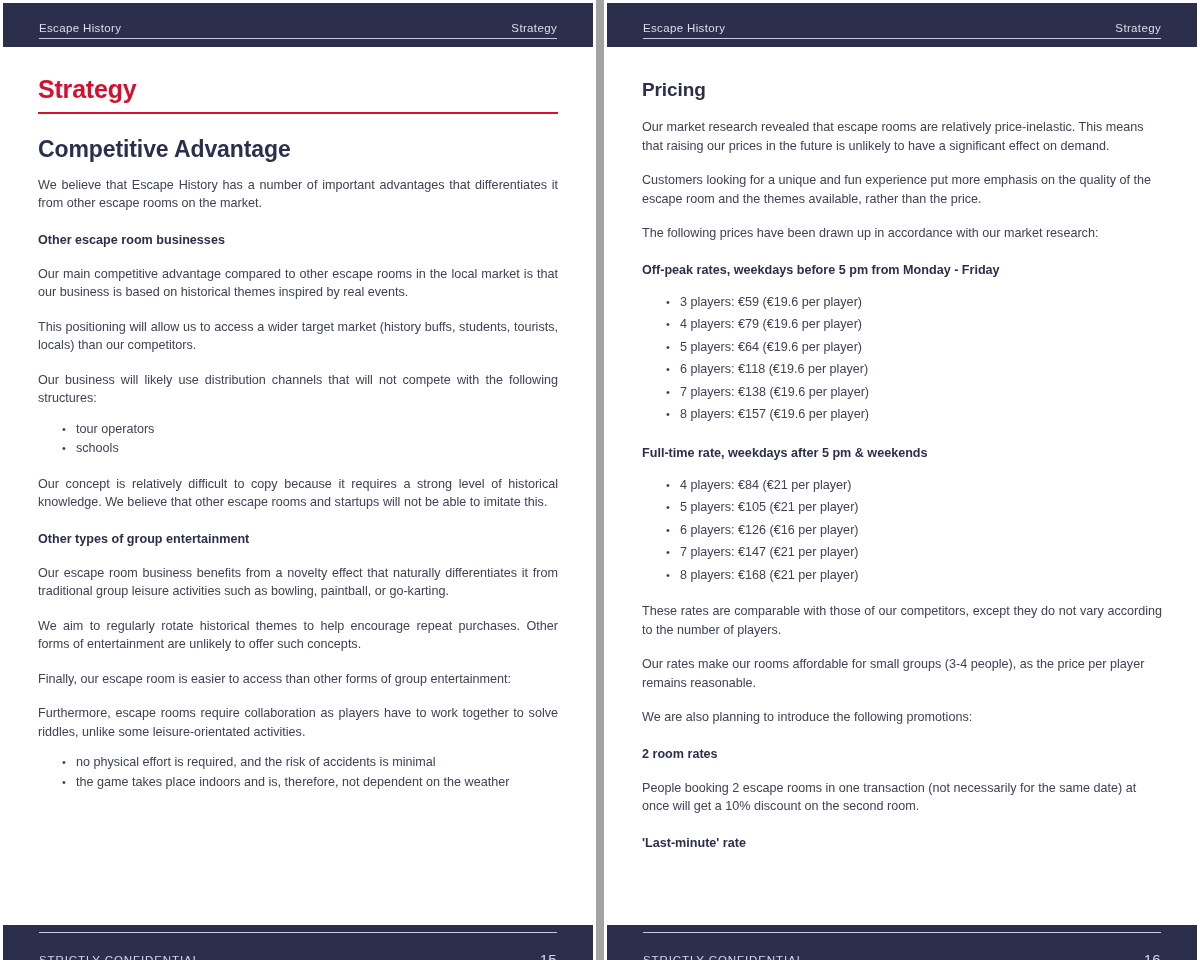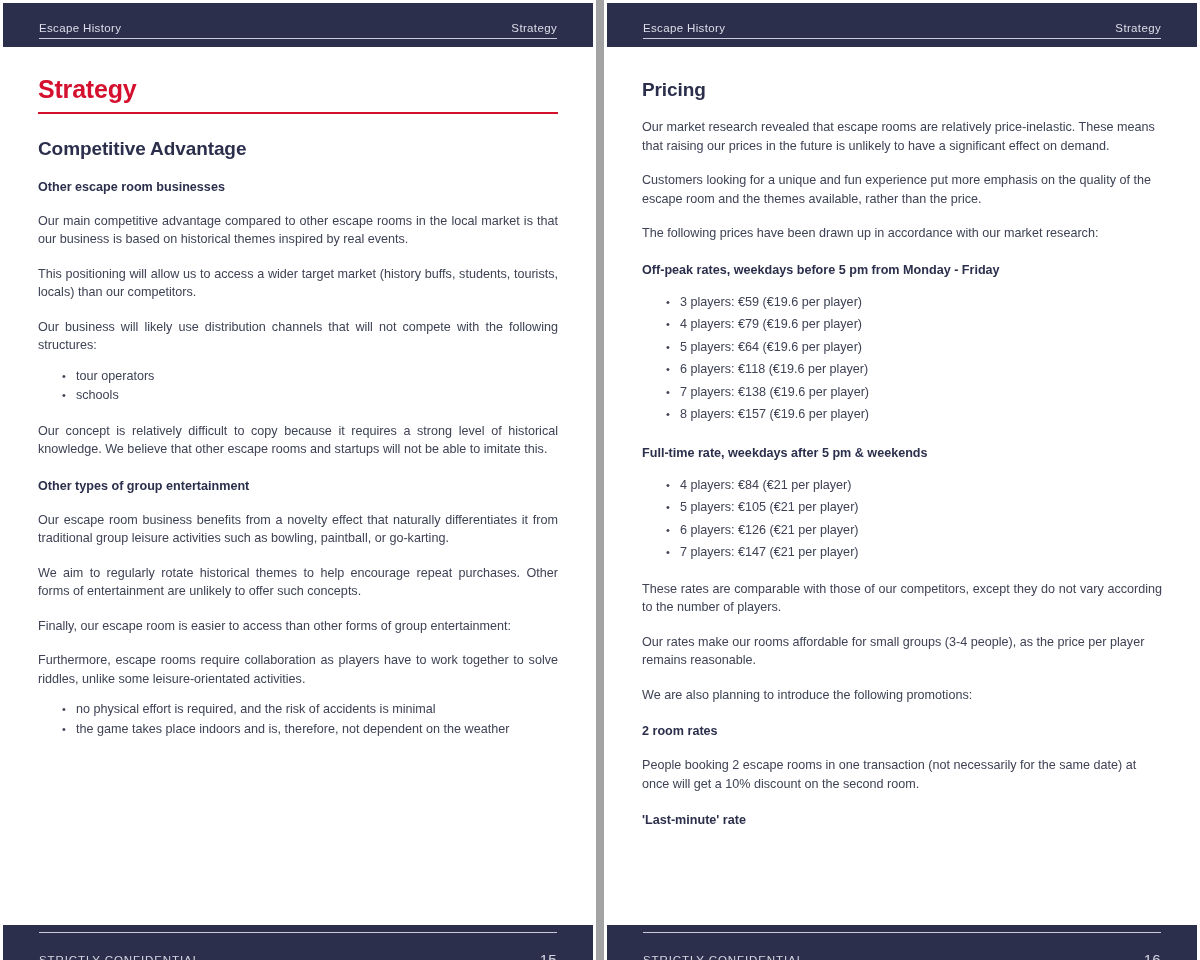--- a/index.html
+++ b/index.html
@@ -124,21 +124,21 @@
   h1.title-dark {
     font-size: 19px;
     font-weight: bold;
     color: #2b2f4c;
     margin: 16px 0 0 0;
     line-height: 24px;
     letter-spacing: -0.1px;
   }
 
   h2.section {
-    font-size: 19px;
+    font-size: 23px;
     font-weight: bold;
     color: #2b2f4c;
     margin: 24px 0 0 0;
     line-height: 22px;
     letter-spacing: -0.1px;
   }
 
   h3.sub {
     font-size: 12.6px;
     font-weight: bold;
@@ -195,20 +195,21 @@
       </div>
     </div>
 
     <div class="content">
 
       <h1 class="title-red">Strategy</h1>
       <div class="title-rule"></div>
 
       <h2 class="section">Competitive Advantage</h2>
 
+      <p class="para">We believe that Escape History has a number of important advantages that differentiates it from other escape rooms on the market.</p>
 
       <h3 class="sub">Other escape room businesses</h3>
 
       <p class="para">Our main competitive advantage compared to other escape rooms in the local market is that our business is based on historical themes inspired by real events.</p>
 
       <p class="para">This positioning will allow us to access a wider target market (history buffs, students, tourists, locals) than our competitors.</p>
 
       <p class="para">Our business will likely use distribution channels that will not compete with the following structures:</p>
 
       <ul class="bullets tight">
@@ -249,21 +250,21 @@
       <div class="header-inner">
         <span class="header-left">Escape History</span>
         <span class="header-right">Strategy</span>
       </div>
     </div>
 
     <div class="content">
 
       <h1 class="title-dark">Pricing</h1>
 
-      <p class="para flush">Our market research revealed that escape rooms are relatively price-inelastic. These means that raising our prices in the future is unlikely to have a significant effect on demand.</p>
+      <p class="para flush">Our market research revealed that escape rooms are relatively price-inelastic. This means that raising our prices in the future is unlikely to have a significant effect on demand.</p>
 
       <p class="para flush">Customers looking for a unique and fun experience put more emphasis on the quality of the escape room and the themes available, rather than the price.</p>
 
       <p class="para flush">The following prices have been drawn up in accordance with our market research:</p>
 
       <h3 class="sub">Off-peak rates, weekdays before 5 pm from Monday - Friday</h3>
 
       <ul class="bullets">
         <li>3 players: €59 (€19.6 per player)</li>
         <li>4 players: €79 (€19.6 per player)</li>
@@ -271,22 +272,23 @@
         <li>6 players: €118 (€19.6 per player)</li>
         <li>7 players: €138 (€19.6 per player)</li>
         <li>8 players: €157 (€19.6 per player)</li>
       </ul>
 
       <h3 class="sub">Full-time rate, weekdays after 5 pm &amp; weekends</h3>
 
       <ul class="bullets">
         <li>4 players: €84 (€21 per player)</li>
         <li>5 players: €105 (€21 per player)</li>
-        <li>6 players: €126 (€21 per player)</li>
+        <li>6 players: €126 (€16 per player)</li>
         <li>7 players: €147 (€21 per player)</li>
+        <li>8 players: €168 (€21 per player)</li>
       </ul>
 
       <p class="para">These rates are comparable with those of our competitors, except they do not vary according to the number of players.</p>
 
       <p class="para flush">Our rates make our rooms affordable for small groups (3-4 people), as the price per player remains reasonable.</p>
 
       <p class="para flush">We are also planning to introduce the following promotions:</p>
 
       <h3 class="sub">2 room rates</h3>
 

